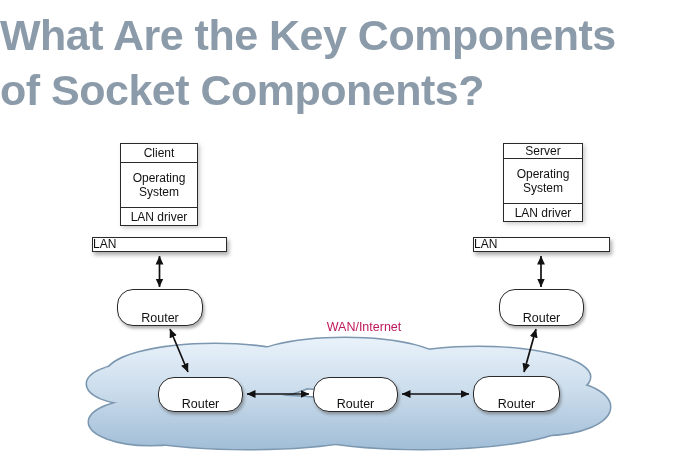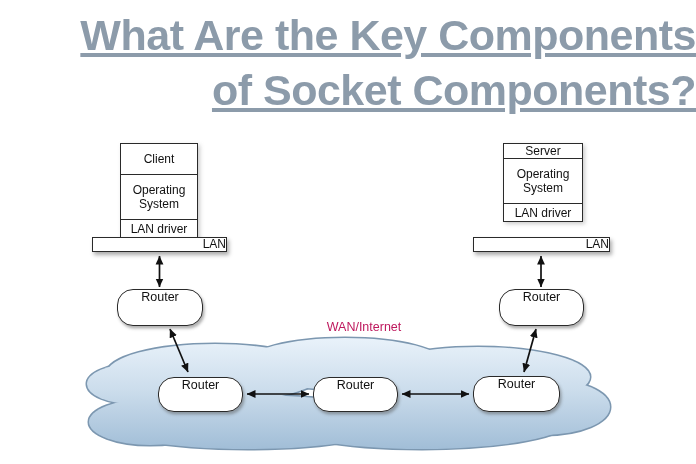--- a/index.html
+++ b/index.html
@@ -12,48 +12,48 @@
     --box_border:#2A2A2A;
   }
   html,body{margin:0;padding:0;background:#ffffff;}
   .canvas{
     position:relative;width:696px;height:464px;background:#ffffff;
     overflow:hidden;font-family:"Liberation Sans",sans-serif;color:var(--ink);
   }
   
   .title{
     position:absolute;top:8px;left:0;right:0;margin:0;
-    text-align:right;font-weight:700;font-size:43px;line-height:55px;
-    letter-spacing:-0.5px;color:var(--title_color);text-decoration:underline;
+    text-align:left;font-weight:700;font-size:43px;line-height:55px;
+    letter-spacing:-0.5px;color:var(--title_color);
   }
   .title .tline{display:block;}
   
   .diagram-svg{position:absolute;left:0;top:0;width:696px;height:464px;}
   
   .host-stack{
     position:absolute;
     filter:drop-shadow(2px 2px 2px rgba(110,110,110,0.35));
   }
   .stack-box{
     box-sizing:border-box;background:#ffffff;border:1.5px solid var(--box_border);
     display:flex;align-items:center;justify-content:center;text-align:center;
     font-size:12px;line-height:14px;margin-top:-1.5px;
   }
   .stack-box:first-child{margin-top:0;}
   .lan-bar{
     position:absolute;box-sizing:border-box;height:15px;background:#ffffff;
-    border:1.5px solid var(--box_border);text-align:right;
+    border:1.5px solid var(--box_border);text-align:left;
     font-size:12px;line-height:12px;
     box-shadow:2px 3px 4px rgba(70,70,70,0.45);
   }
   
   .router{
     position:absolute;box-sizing:border-box;background:#ffffff;
     border:1.6px solid var(--box_border);border-radius:16px;
-    display:flex;align-items:flex-start;justify-content:center;
+    display:flex;align-items:flex-end;justify-content:center;
     font-size:12.5px;box-shadow:1.5px 2.5px 3px rgba(80,80,80,0.45);
   }
   .wan-label{
     position:absolute;left:294px;top:320px;width:140px;
     text-align:center;font-size:12.5px;color:#be185d;
   }
 </style>
 </head>
 <body>
 
@@ -103,21 +103,21 @@
       <line x1="159.5" y1="256" x2="159.5" y2="287" marker-start="url(#ah)" marker-end="url(#ah)"></line>
       <line x1="541" y1="256" x2="541" y2="287" marker-start="url(#ah)" marker-end="url(#ah)"></line>
       <line x1="170" y1="329" x2="188" y2="372" marker-start="url(#ah)" marker-end="url(#ah)"></line>
       <line x1="536" y1="329" x2="524" y2="372" marker-start="url(#ah)" marker-end="url(#ah)"></line>
       <line x1="247" y1="394" x2="309" y2="394" marker-start="url(#ah)" marker-end="url(#ah)"></line>
       <line x1="402" y1="394" x2="469" y2="394" marker-start="url(#ah)" marker-end="url(#ah)"></line>
     </g>
   </svg>
 
   <div class="host-stack" style="left:120px;top:143px;width:78px">
-    <div class="stack-box" style="height:32px">
+    <div class="stack-box" style="height:20px">
       <span>Client</span>
     </div>
     <div class="stack-box" style="height:47px">
       <span>Operating System</span>
     </div>
     <div class="stack-box" style="height:19px">
       <span>LAN driver</span>
     </div>
   </div>
   <div class="lan-bar" style="left:92px;top:237px;width:135px">

